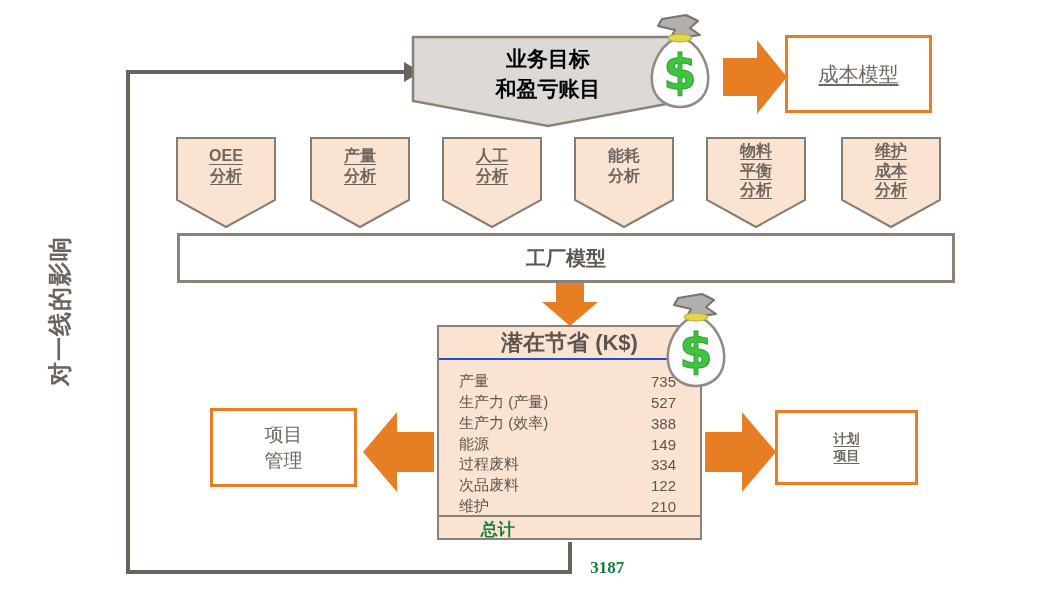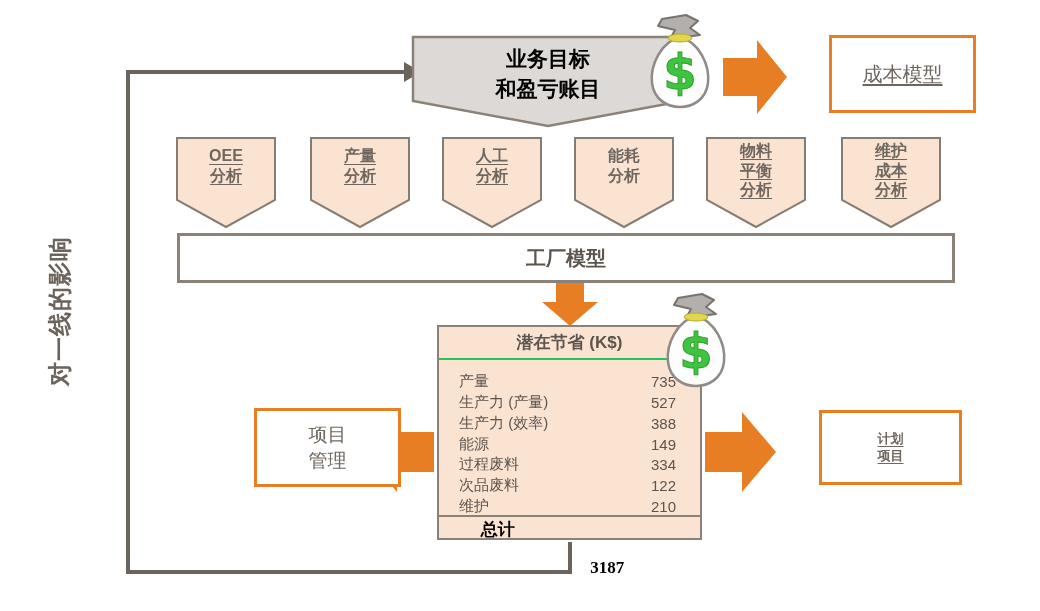--- a/index.html
+++ b/index.html
@@ -16,41 +16,41 @@
     left:-22px;top:297px;width:164px;height:28px;
     transform:rotate(-90deg);transform-origin:center;
     font-size:24px;font-weight:bold;color:#6B645C;letter-spacing:1px;
   }
   
   .banner-text{left:433px;top:46px;width:230px;height:56px;
     font-size:21px;font-weight:bold;color:#000000;line-height:1.45;}
   
   .pent-label{top:146px;width:98px;font-size:16px;font-weight:600;color:#6E675F;line-height:1.22;}
   
-  .obox{background:#fff;border:3.5px solid #E87E24;box-sizing:border-box;margin-left:44px;}
+  .obox{background:#fff;border:3.5px solid #E87E24;box-sizing:border-box;}
   .cost-box{left:785px;top:35px;width:147px;height:78px;font-size:20px;color:#6E675F;}
   .factory-bar{left:177px;top:233px;width:778px;height:50px;background:#fff;
     border:3px solid #8A8279;box-sizing:border-box;font-size:20px;font-weight:bold;color:#5C554E;}
   .pm-box{left:210px;top:408px;width:147px;height:79px;font-size:19px;color:#6E675F;line-height:1.35;}
   .pp-box{left:775px;top:410px;width:143px;height:75px;font-size:13px;font-weight:bold;color:#6E675F;line-height:1.3;}
   
   .table{left:437px;top:325px;width:265px;height:215px;background:#FBE3D2;
     border:2.5px solid #8A8279;box-sizing:border-box;}
   .table-header{position:absolute;left:0;top:0;width:100%;height:33px;
-    border-bottom:2px solid #22c55e;box-sizing:border-box;
+    border-bottom:2px solid #1d4ed8;box-sizing:border-box;
     display:flex;align-items:center;justify-content:center;
-    font-size:17px;font-weight:bold;color:#5C554E;text-align:right;}
+    font-size:22px;font-weight:bold;color:#5C554E;text-align:right;}
   .table-body{position:absolute;left:0;top:35px;width:100%;height:155px;
     display:flex;flex-direction:column;justify-content:flex-start;padding-top:9px;box-sizing:border-box;}
   .trow{flex:1;display:flex;align-items:center;font-size:15px;color:#5C554E;}
   .trow .lbl{padding-left:20px;flex:1;text-align:left;}
   .trow .val{padding-right:24px;width:60px;text-align:right;}
   .table-footer{position:absolute;left:0;bottom:0;width:100%;height:23px;
     border-top:2.5px solid #8A8279;box-sizing:border-box;
-    font-size:17px;font-weight:bold;color:#000000;font-family:Liberation Serif, serif;}
+    font-size:17px;font-weight:bold;color:#15803d;font-family:Liberation Serif, serif;}
   .table-footer .tl{position:absolute;left:0;top:1px;width:45%;text-align:center;}
   .table-footer .tv{position:absolute;left:47%;top:1px;width:35%;text-align:center;margin-top:40px;}
 </style>
 </head>
 <body>
 
 <div id="canvas">
 
   <svg class="abs" style="left:0;top:0;z-index:1" width="1040" height="611" viewBox="0 0 1040 611">
 

